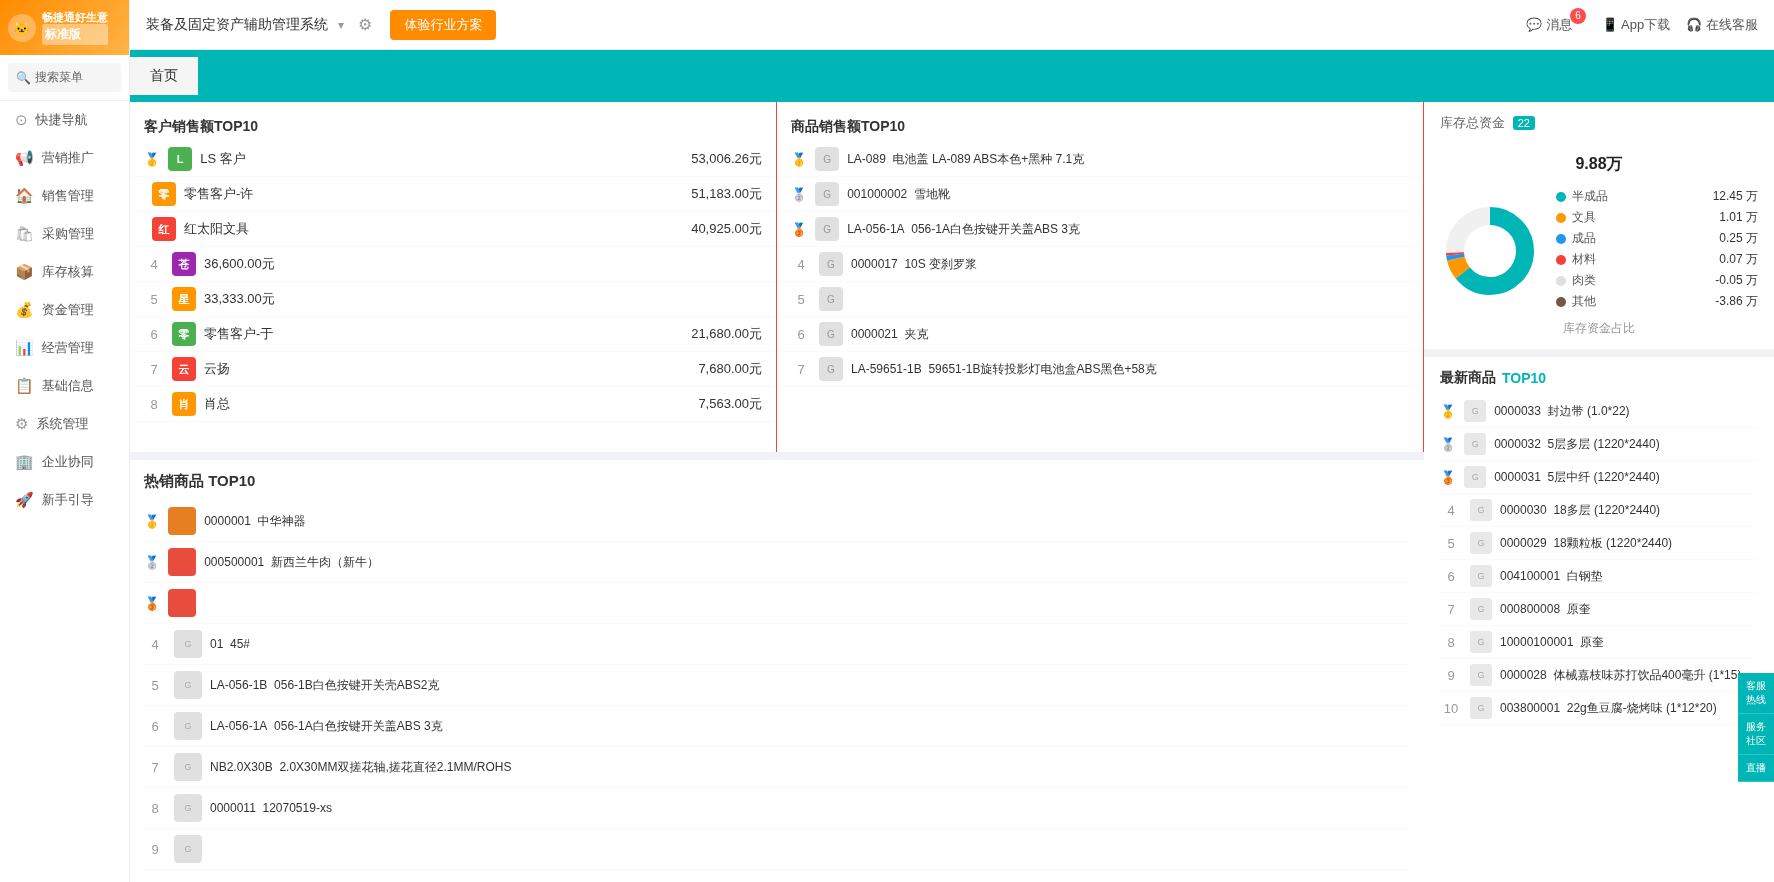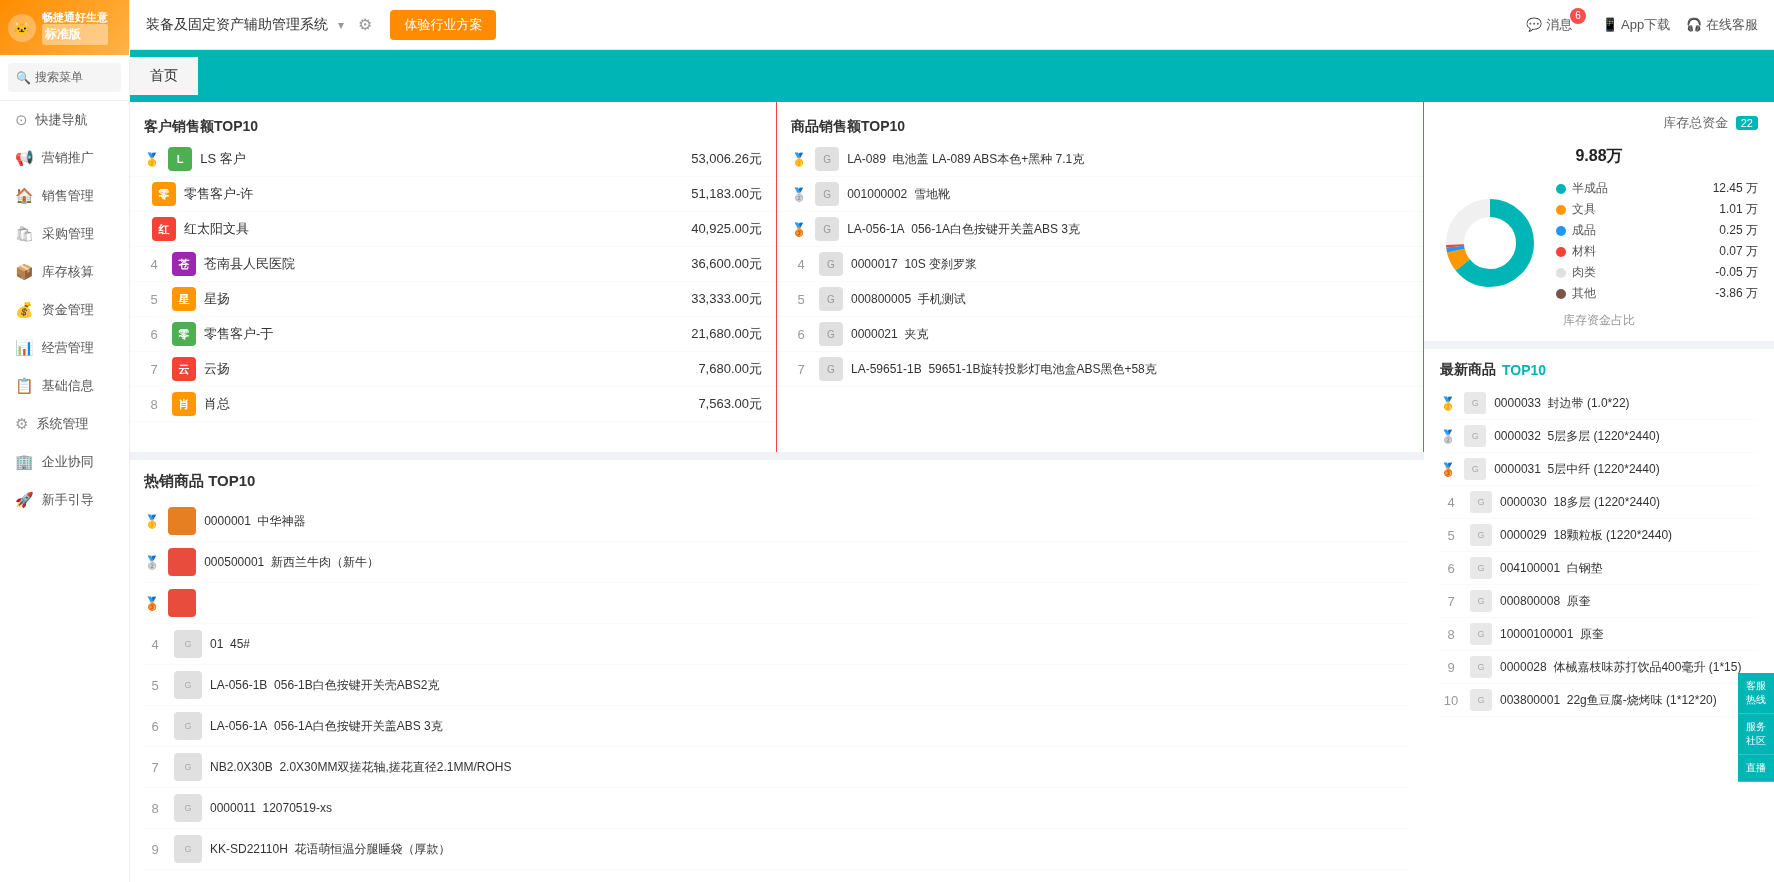--- a/index.html
+++ b/index.html
@@ -230,22 +230,22 @@
       flex-direction: column;
       gap: 0;
     }
 
     .inventory-card {
       background: #fff;
       margin: 0;
       padding: 12px 16px;
     }
     .inventory-top {
-      display: flex; align-items: center; justify-content: flex-end;
-      margin-bottom: 4px;
+      display: flex; align-items: center; justify-content: flex-start;
+      margin-bottom: 12px;
     }
     .inventory-title { font-size: 13px; color: #666; }
     .inventory-title .count-badge {
       background: #00b5b5; color: #fff;
       font-size: 11px; padding: 1px 5px; border-radius: 3px;
       margin-left: 4px;
     }
     .inventory-total {
       font-size: 13px; color: #999; text-align: right;
     }
@@ -451,27 +451,25 @@
               </div>
               <div class="rank-row">
                 <span></span>
     <div class="rank-avatar" style="background:#F44336">红</div>
     <span class="rank-name">红太阳文具</span>
     <span class="rank-value">40,925.00元</span>
               </div>
               <div class="rank-row">
                 <span class="rank-num">4</span>
     <div class="rank-avatar" style="background:#9C27B0">苍</div>
-    <span class="rank-name">苍南县人民医院</span>
     <span class="rank-value">36,600.00元</span>
               </div>
               <div class="rank-row">
                 <span class="rank-num">5</span>
     <div class="rank-avatar" style="background:#FF9800">星</div>
-    <span class="rank-name">星扬</span>
     <span class="rank-value">33,333.00元</span>
               </div>
               <div class="rank-row">
                 <span class="rank-num">6</span>
     <div class="rank-avatar" style="background:#4CAF50">零</div>
     <span class="rank-name">零售客户-于</span>
     <span class="rank-value">21,680.00元</span>
               </div>
               <div class="rank-row">
                 <span class="rank-num">7</span>
@@ -509,21 +507,20 @@
     <span class="product-name">LA-056-1A&nbsp;&nbsp;056-1A白色按键开关盖ABS 3克</span>
               </div>
               <div class="product-rank-row">
                 <span class="product-rank-num">4</span>
     <div class="product-icon-placeholder">G</div>
     <span class="product-name">0000017&nbsp;&nbsp;10S 变刹罗浆</span>
               </div>
               <div class="product-rank-row">
                 <span class="product-rank-num">5</span>
     <div class="product-icon-placeholder">G</div>
-    <span class="product-name">000800005&nbsp;&nbsp;手机测试</span>
               </div>
               <div class="product-rank-row">
                 <span class="product-rank-num">6</span>
     <div class="product-icon-placeholder">G</div>
     <span class="product-name">0000021&nbsp;&nbsp;夹克</span>
               </div>
               <div class="product-rank-row">
                 <span class="product-rank-num">7</span>
     <div class="product-icon-placeholder">G</div>
     <span class="product-name">LA-59651-1B&nbsp;&nbsp;59651-1B旋转投影灯电池盒ABS黑色+58克</span>
@@ -572,21 +569,20 @@
     <span class="hot-product-name">NB2.0X30B&nbsp;&nbsp;2.0X30MM双搓花轴,搓花直径2.1MM/ROHS</span>
             </div>
             <div class="hot-product-row">
               <span class="hot-rank-num">8</span>
               <div class="hot-product-thumb" style="background:#e0e0e0; color:#aaa; font-size:9px">G</div>
     <span class="hot-product-name">0000011&nbsp;&nbsp;12070519-xs</span>
             </div>
             <div class="hot-product-row">
               <span class="hot-rank-num">9</span>
               <div class="hot-product-thumb" style="background:#e0e0e0; color:#aaa; font-size:9px">G</div>
-    <span class="hot-product-name">KK-SD22110H&nbsp;&nbsp;花语萌恒温分腿睡袋（厚款）</span>
             </div>
           </div>
       </div>
     </div>
 
     <div class="right-panel">
 
       <div class="inventory-card">
         <div class="inventory-top">
           <span class="inventory-title">

